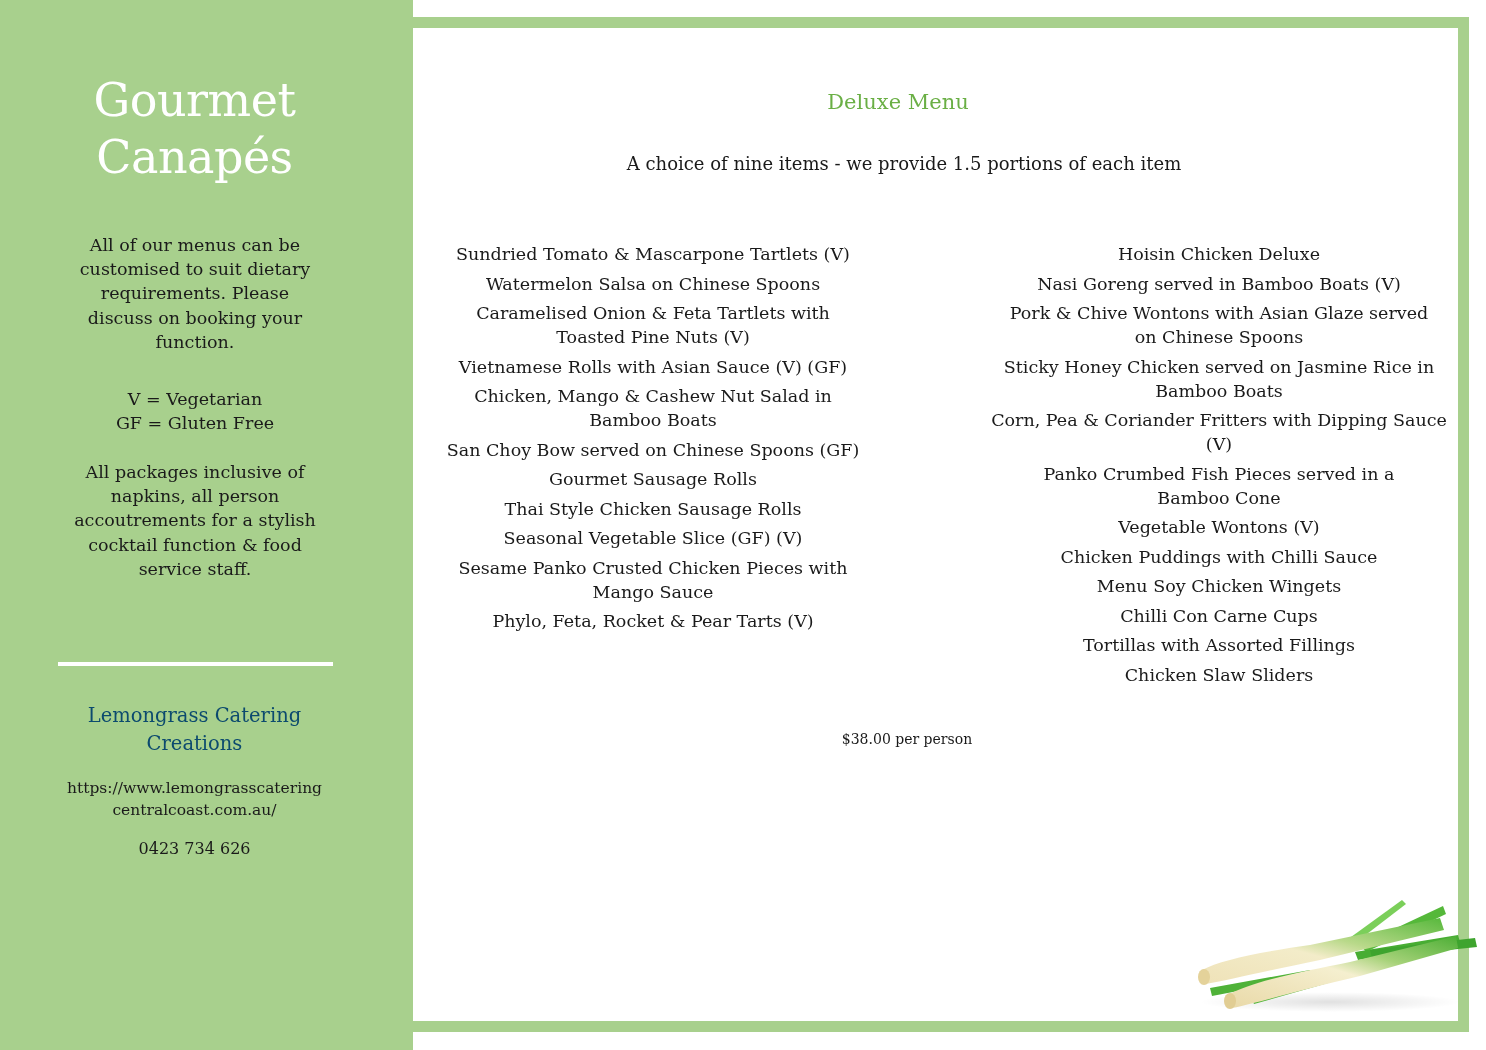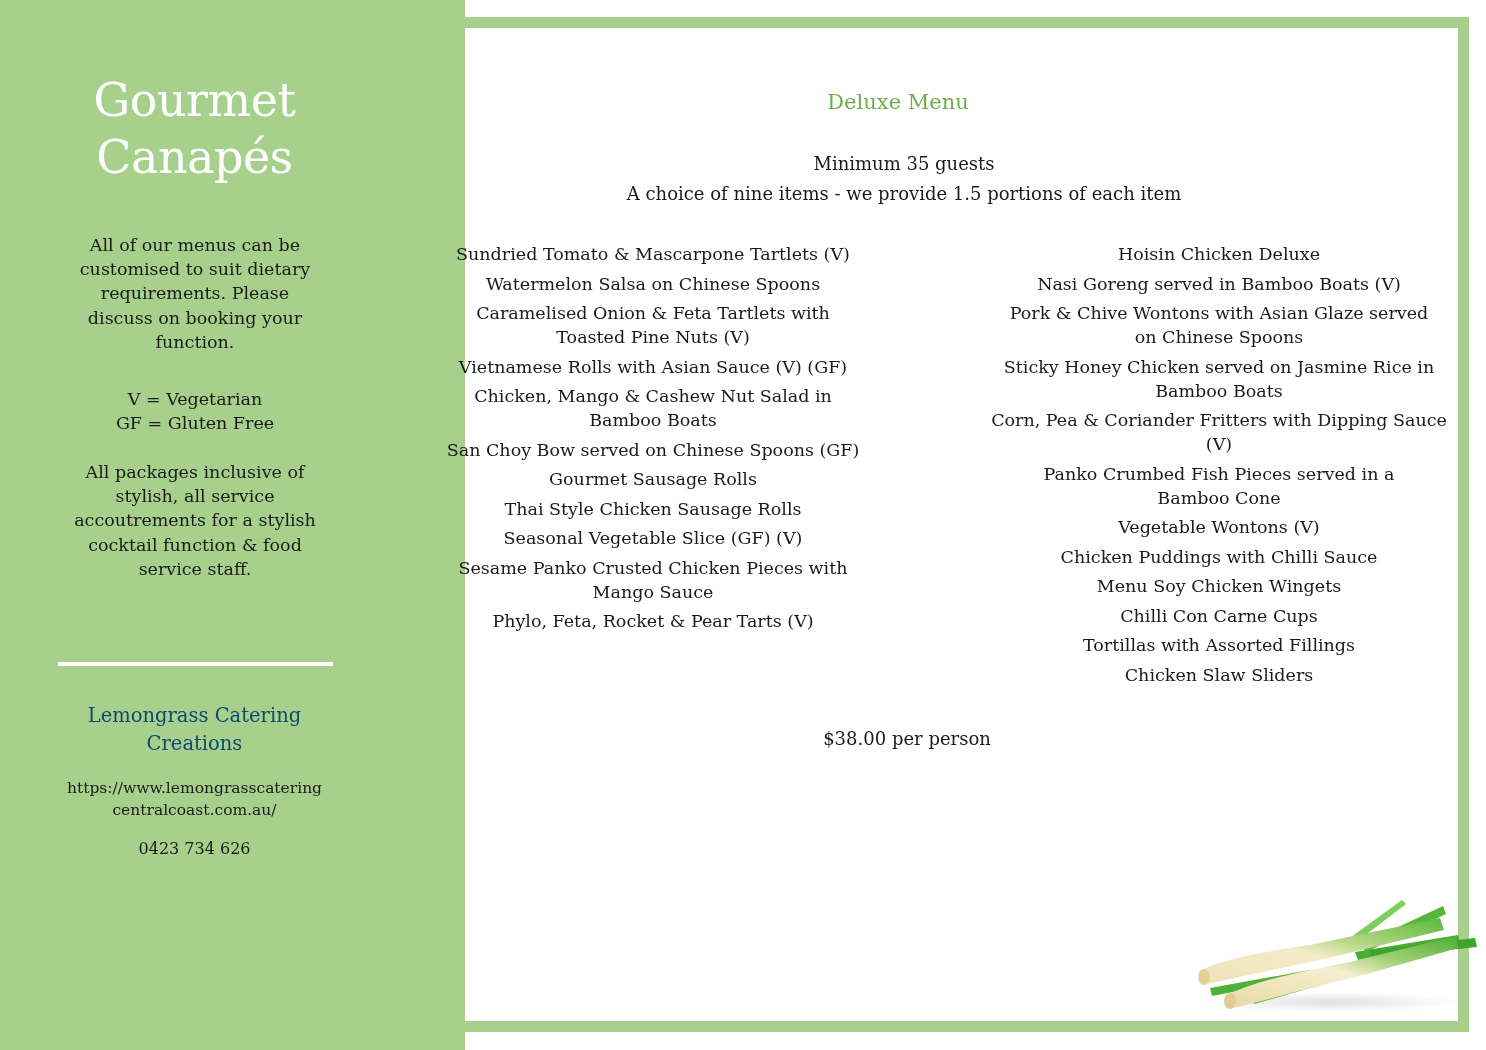--- a/index.html
+++ b/index.html
@@ -12,21 +12,21 @@
   }
   body {
     position: relative;
     font-family: "DejaVu Serif", "Liberation Serif", serif;
     color: #1a1a1a;
   }
   .sidebar {
     position: absolute;
     left: 0;
     top: 0;
-    width: 465px;
+    width: 413px;
     height: 1050px;
     background: #a8d08d;
     text-align: center;
   }
   .sidebar-title {
     position: absolute;
     left: 0;
     width: 389px;
     top: 72px;
     color: #ffffff;
@@ -124,21 +124,21 @@
   .item {
     line-height: 24px;
     margin-bottom: 5.5px;
   }
   .price {
     position: absolute;
     left: 780px;
     width: 254px;
     top: 725px;
     text-align: center;
-    font-size: 18px;
+    font-size: 14px;
     line-height: 28px;
   }
   .lemongrass {
     position: absolute;
     left: 1190px;
     top: 890px;
     width: 296px;
     height: 130px;
   }
 </style>
@@ -159,21 +159,21 @@
     <span>function.</span>
   </div>
 
   <div class="sidebar-block legend">
     <span>V = Vegetarian</span>
     <span>GF = Gluten Free</span>
   </div>
 
   <div class="sidebar-block inclusive-note">
     <span>All packages inclusive of</span>
-    <span>stylish, all service</span>
+    <span>napkins, all person</span>
     <span>accoutrements for a stylish</span>
     <span>cocktail function &amp; food</span>
     <span>service staff.</span>
   </div>
 
   <div class="divider"></div>
 
   <div class="company-name">
     <span>Lemongrass Catering</span>
     <span>Creations</span>
@@ -187,21 +187,20 @@
   <div class="contact-phone">0423 734 626</div>
 </div>
 
 <div class="frame-top"></div>
 <div class="frame-right"></div>
 <div class="frame-bottom"></div>
 
 <div class="menu-title">Deluxe Menu</div>
 
 <div class="menu-sub">
-  <span>Minimum 35 guests</span>
   <span>A choice of nine items - we provide 1.5 portions of each item</span>
 </div>
 
 <div class="col col-left">
   <div class="item">Sundried Tomato &amp; Mascarpone Tartlets (V)</div>
   <div class="item">Watermelon Salsa on Chinese Spoons</div>
   <div class="item" style="padding:0 20px;">Caramelised Onion &amp; Feta Tartlets with Toasted Pine Nuts (V)</div>
   <div class="item">Vietnamese Rolls with Asian Sauce (V) (GF)</div>
   <div class="item" style="padding:0 20px;">Chicken, Mango &amp; Cashew Nut Salad in Bamboo Boats</div>
   <div class="item" style="padding:0 12px;">San Choy Bow served on Chinese Spoons (GF)</div>

